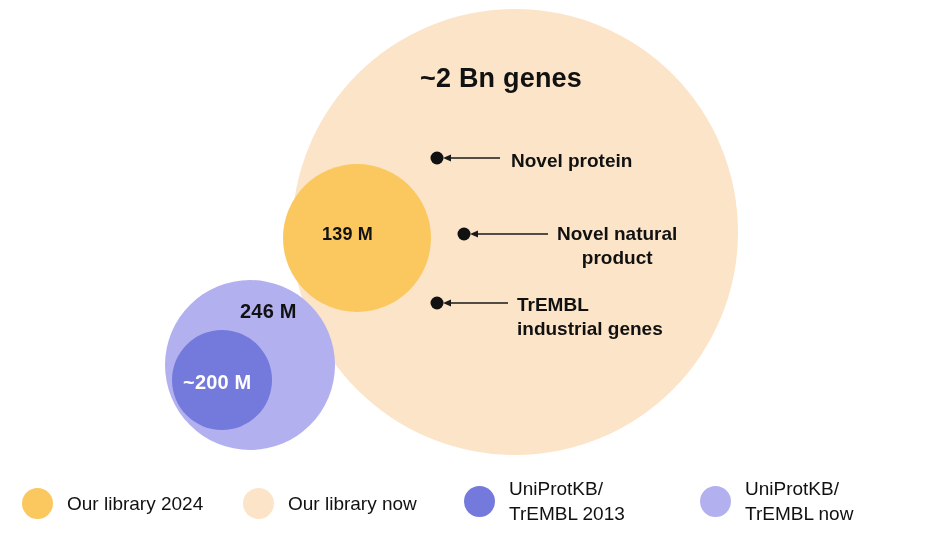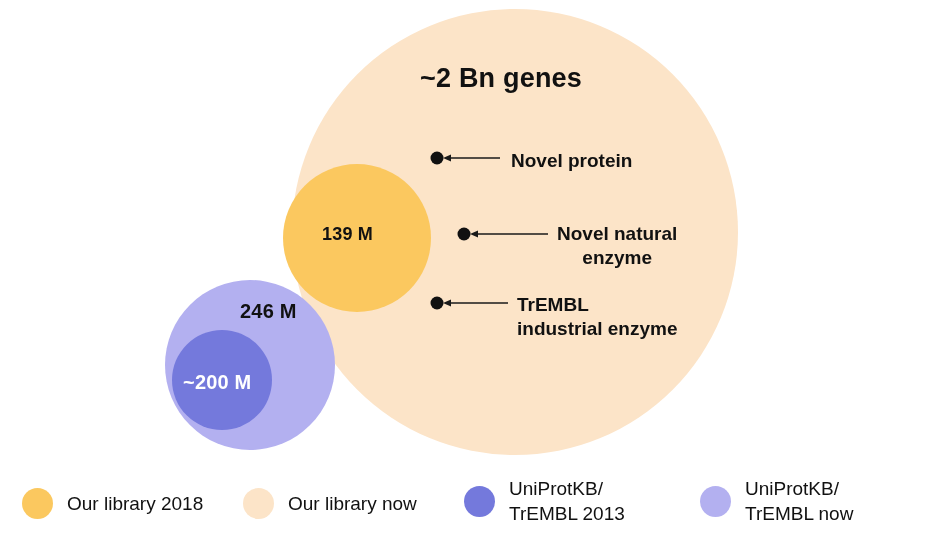--- a/index.html
+++ b/index.html
@@ -161,36 +161,36 @@
   <div class="circle-label label-lightpurple">246 M</div>
 
   <div class="circle-label label-darkpurple">~200 M</div>
 
   <div class="callout callout-protein">
     <span>Novel protein</span>
   </div>
 
   <div class="callout callout-natural">
     <span>Novel natural</span>
-    <span class="callout-line-2">enzyme</span>
+    <span class="callout-line-2">product</span>
   </div>
 
   <div class="callout callout-enzyme">
     <span>TrEMBL</span>
-    <span class="callout-line-2">industrial enzyme</span>
+    <span class="callout-line-2">industrial genes</span>
   </div>
 
 </div>
 
 <div id="legend">
 
   <div class="legend-item" id="legend-our-2018">
     <span class="legend-swatch" style="background: rgb(251, 200, 95);"></span>
     <span class="legend-text">
-      <span>Our library 2018</span>
+      <span>Our library 2024</span>
     </span>
   </div>
 
   <div class="legend-item" id="legend-our-now">
     <span class="legend-swatch" style="background: rgb(252, 228, 200);"></span>
     <span class="legend-text">
       <span>Our library now</span>
     </span>
   </div>
 

